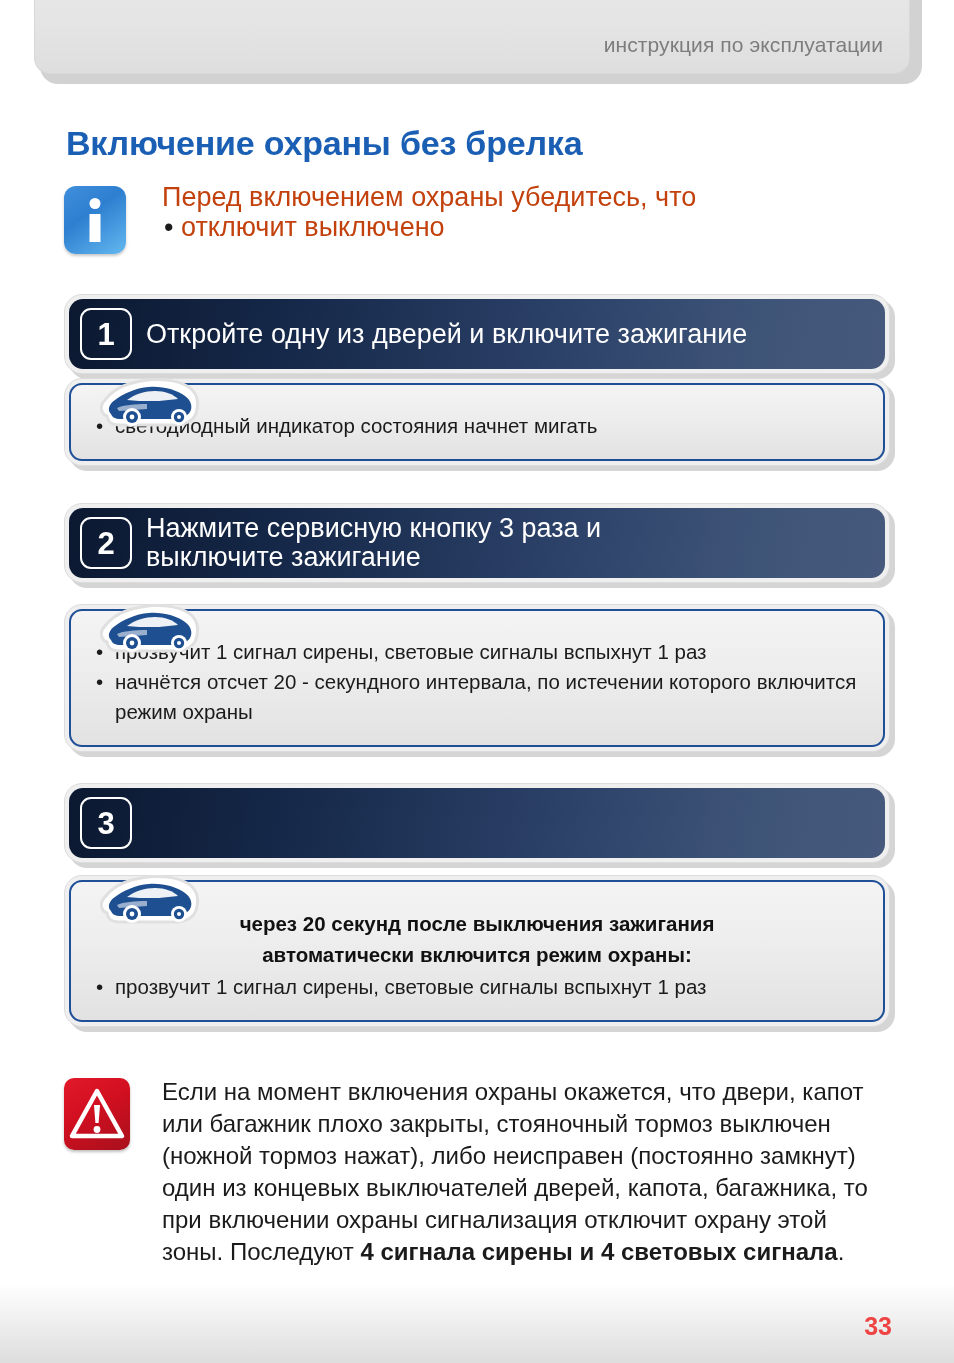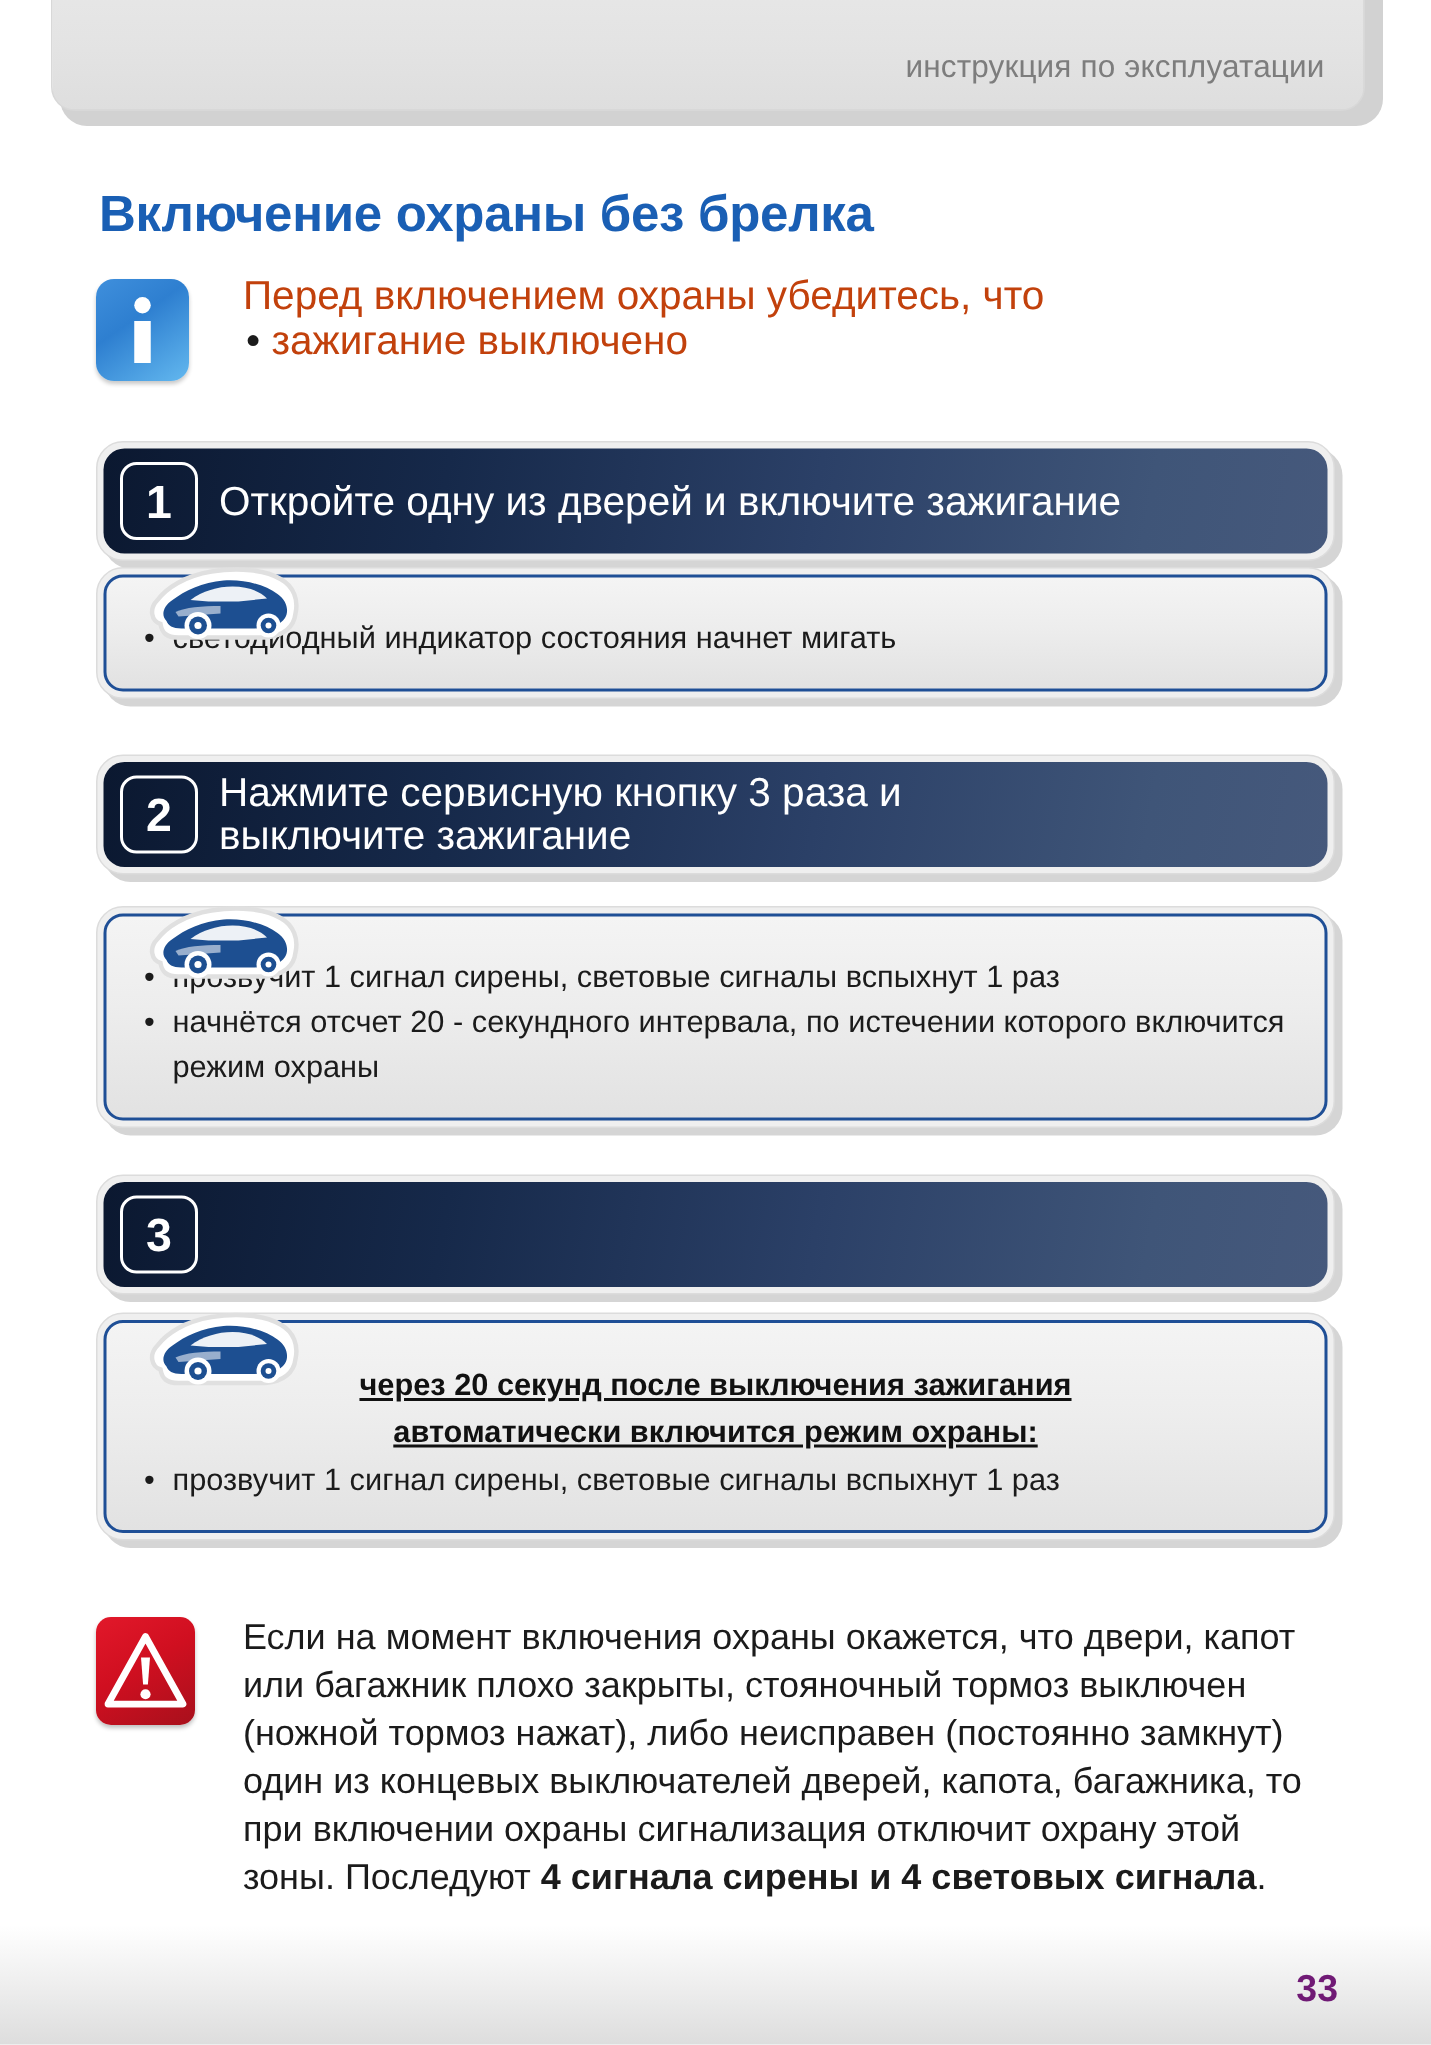--- a/index.html
+++ b/index.html
@@ -232,21 +232,21 @@
     box-sizing: border-box;
   }
   .result-heading {
     text-align: center;
     font-size: 20.5px;
     font-weight: bold;
     color: #111111;
     line-height: 31px;
     margin-bottom: 2px;
   }
-  .result-heading .ln { display: block; text-decoration: underline; }
+  .result-heading .ln { display: block; }
   .result-list {
     margin: 0;
     padding: 0;
     list-style: none;
     font-size: 20.5px;
     color: #1b1b1b;
     line-height: 30px;
   }
   .result-list li {
     position: relative;
@@ -296,21 +296,21 @@
     width: 954px;
     height: 80px;
     background: linear-gradient(to bottom, #ffffff 0%, #f0f0f0 45%, #dddddd 100%);
   }
   .page-number {
     position: absolute;
     right: 62px;
     bottom: 22px;
     font-size: 25px;
     font-weight: bold;
-    color: #701a75;
+    color: #ef4444;
   }
 </style>
 </head>
 <body>
 
 <div class="header-wrap">
   <div class="header-shadow"></div>
   <div class="header-panel">
     <div class="header-title">инструкция по эксплуатации</div>
   </div>
@@ -319,21 +319,21 @@
 <div class="page-title">Включение охраны без брелка</div>
 
 <div class="info-note">
   <div class="info-icon">
     <span class="dot"></span>
     <span class="stem"></span>
   </div>
   <div class="info-text">
     <span class="lead">Перед включением охраны убедитесь, что</span>
     <ul>
-      <li>зажигание выключено</li>
+      <li>отключит выключено</li>
     </ul>
   </div>
 </div>
 
 <div class="step" style="top:294px;">
   <div class="step-shadow"></div>
   <div class="step-outer">
     <div class="step-inner">
       <div class="step-badge">1</div>
       <div class="step-label">

